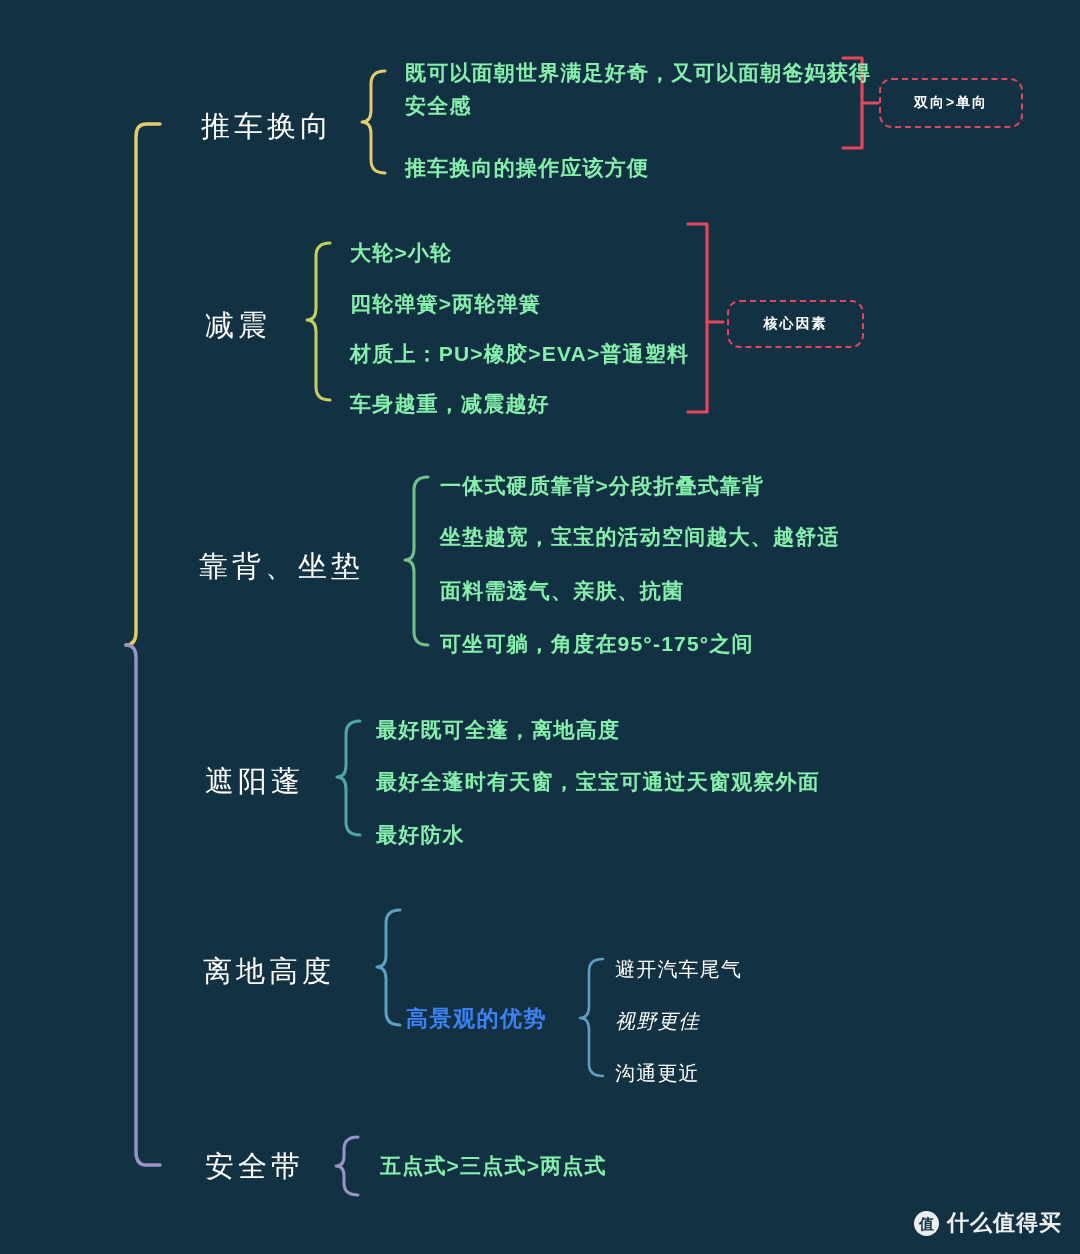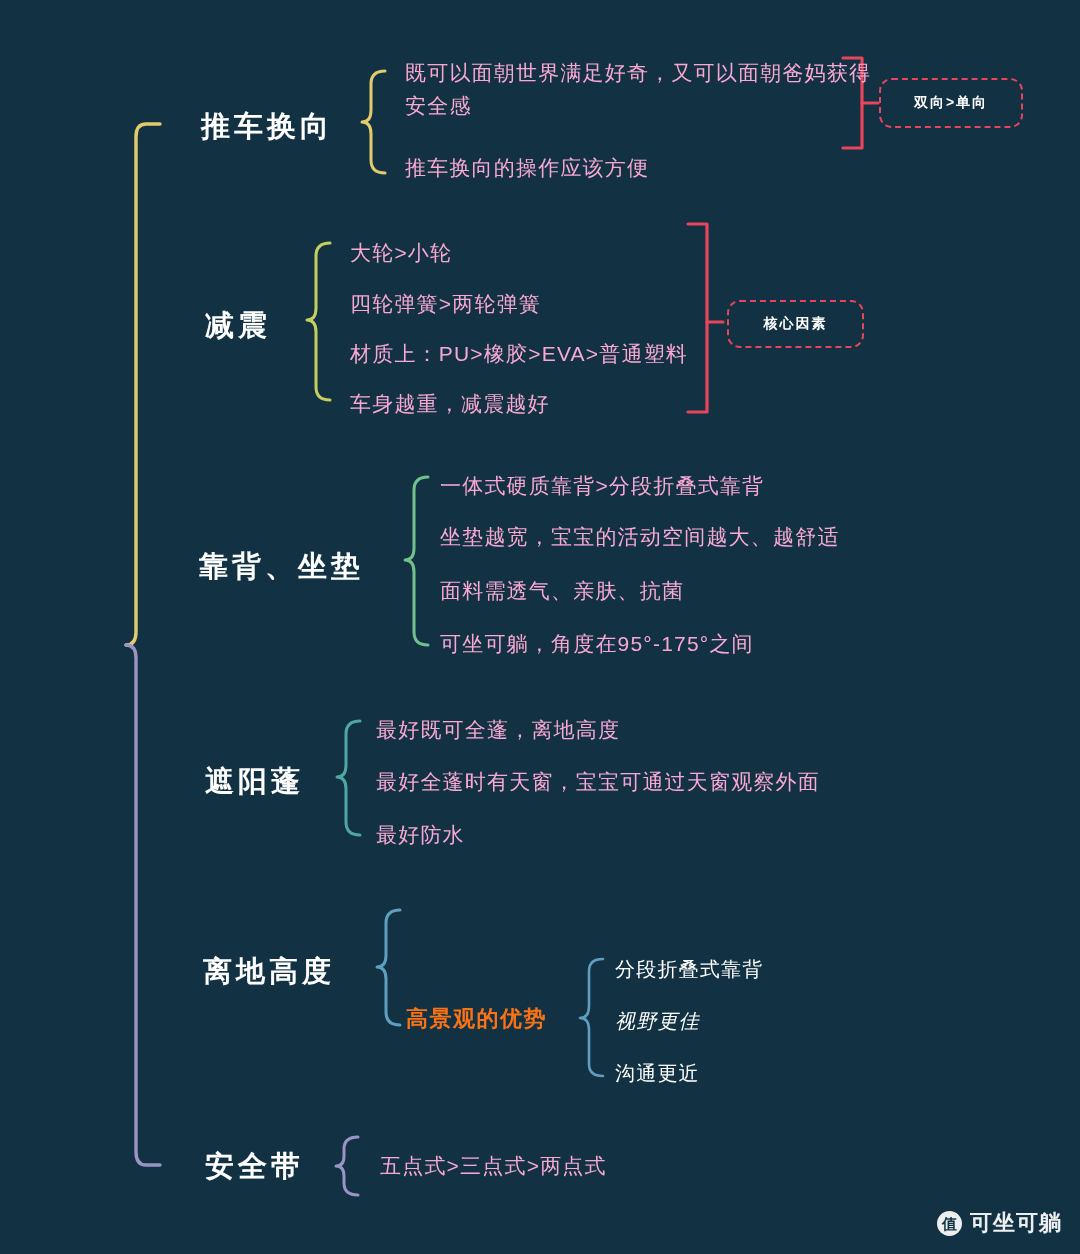--- a/index.html
+++ b/index.html
@@ -29,46 +29,46 @@
   }
   
   .node {
     position: absolute;
     color: #ffffff;
     white-space: nowrap;
     letter-spacing: 0.5px;
   }
   .branch-title {
     font-size: 29px;
-    font-weight: 700;
+    font-weight: 400;
     letter-spacing: 4px;
     color: #ffffff;
   }
   .leaf {
     font-size: 21px;
-    font-weight: 400;
+    font-weight: 700;
     letter-spacing: 1.2px;
-    color: #f9a8d4;
+    color: #86efac;
     line-height: 1.55;
   }
   .leaf.two-line {
     white-space: normal;
     width: 470px;
   }
   .subleaf {
     font-size: 20px;
     font-weight: 500;
     letter-spacing: 1.2px;
     color: #ffffff;
   }
   .sub-parent {
     font-size: 22px;
     font-weight: 700;
     letter-spacing: 1.5px;
-    color: #f97316;
+    color: #3b82f6;
   }
   
   .badge {
     position: absolute;
     border: 2.5px dashed #e8445c;
     border-radius: 13px;
     color: #ffffff;
     font-size: 14px;
     font-weight: 700;
     letter-spacing: 2px;
@@ -167,26 +167,26 @@
 
   <div class="node leaf" style="left:376px; top:714px;">最好既可全蓬，离地高度</div>
   <div class="node leaf" style="left:376px; top:766px;">最好全蓬时有天窗，宝宝可通过天窗观察外面</div>
   <div class="node leaf" style="left:376px; top:819px;">最好防水</div>
 
   <div class="node branch-title" style="left:203px; top:952px;">离地高度</div>
 
 
   <div class="node sub-parent" style="left:406px; top:1004px;">高景观的优势</div>
 
-  <div class="node subleaf" style="left:615px; top:956px;">分段折叠式靠背</div>
+  <div class="node subleaf" style="left:615px; top:956px;">避开汽车尾气</div>
   <div class="node subleaf" style="left:615px; top:1008px;font-style:italic;">视野更佳</div>
   <div class="node subleaf" style="left:615px; top:1060px;">沟通更近</div>
 
   <div class="node branch-title" style="left:205px; top:1147px;">安全带</div>
 
   <div class="node leaf" style="left:380px; top:1150px;">五点式&gt;三点式&gt;两点式</div>
 
   <div id="watermark">
     <span class="wm-logo">值</span>
-    <span class="wm-text">可坐可躺</span>
+    <span class="wm-text">什么值得买</span>
   </div>
 
 </div>
 
 </body></html>

